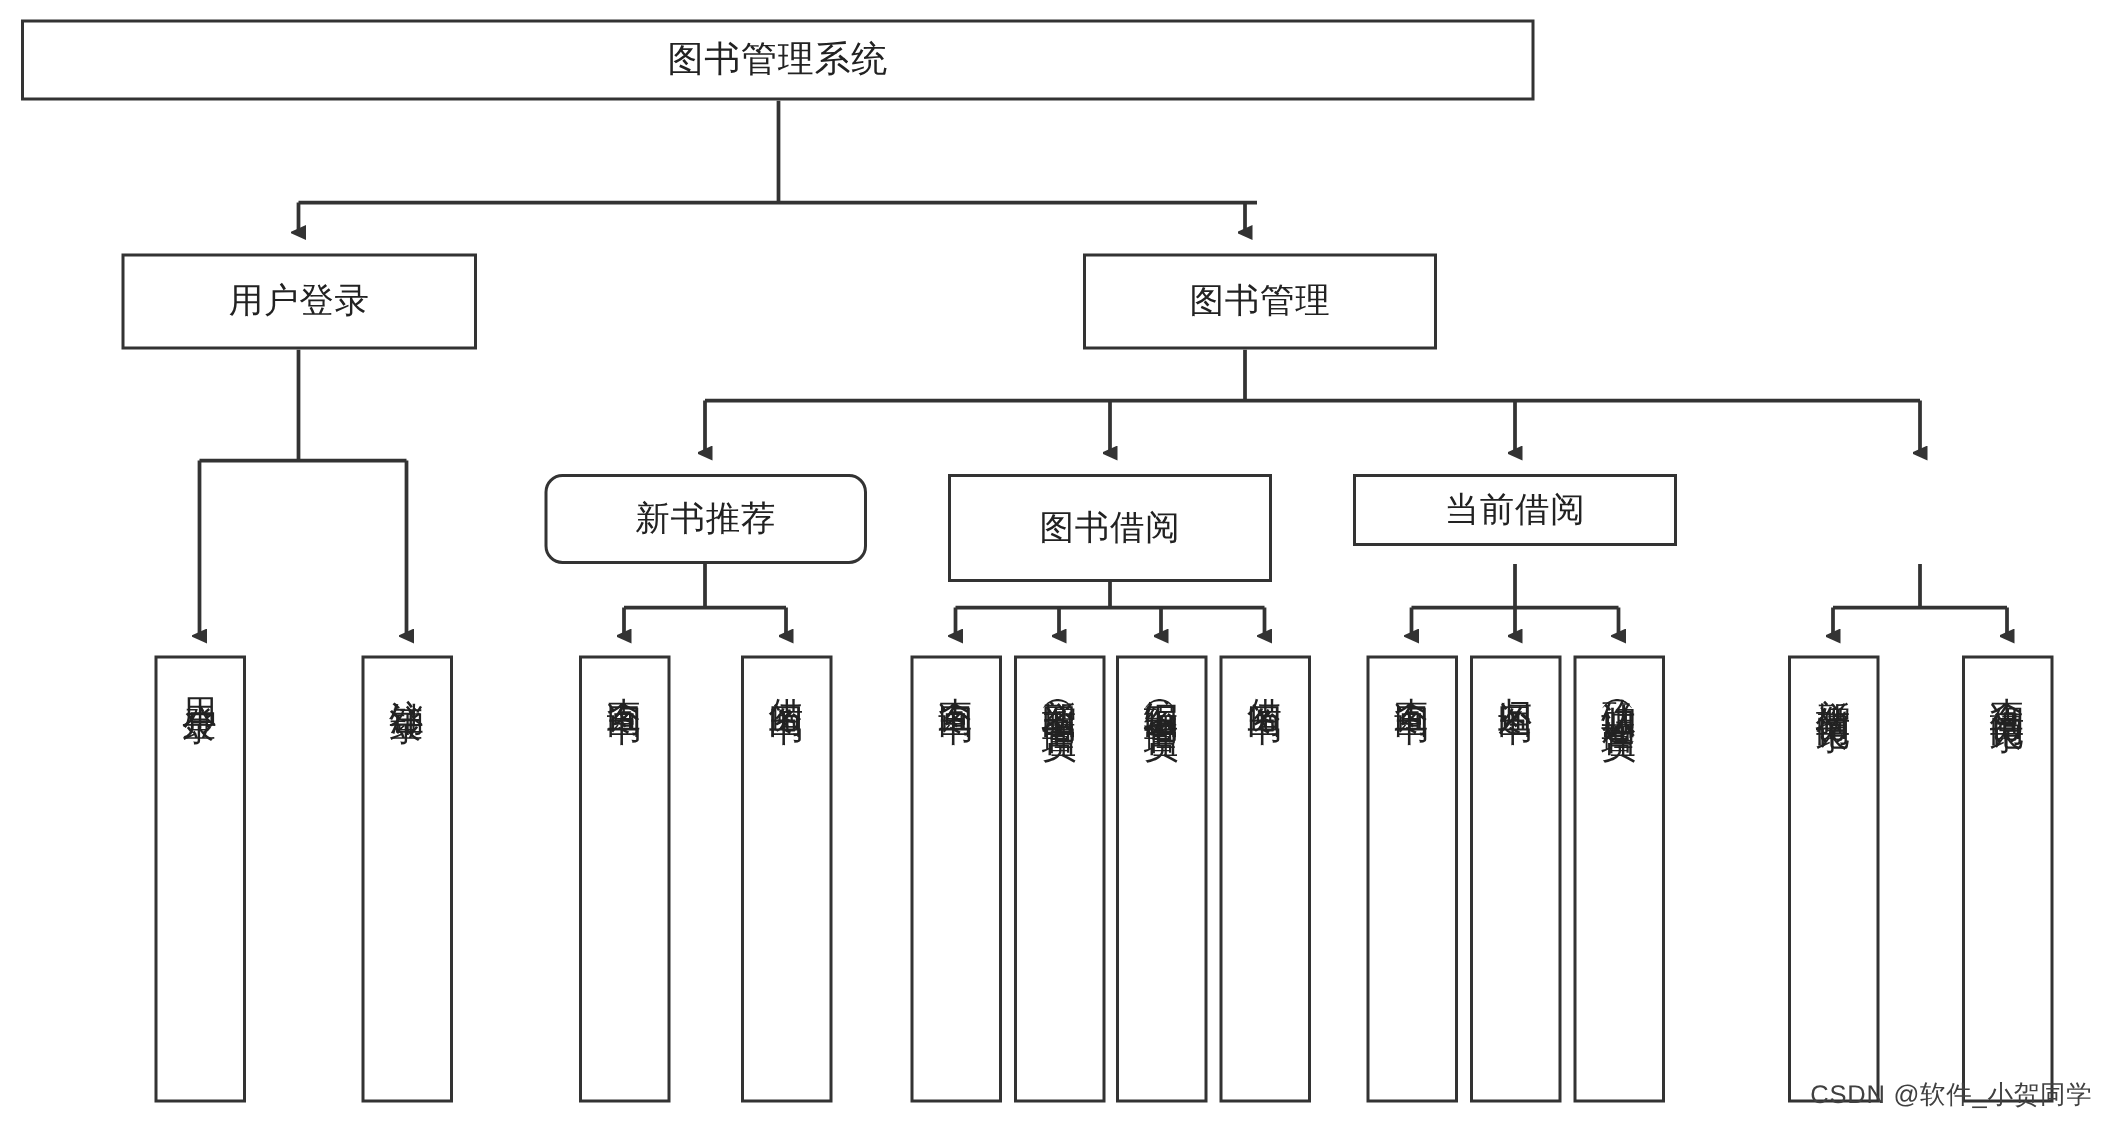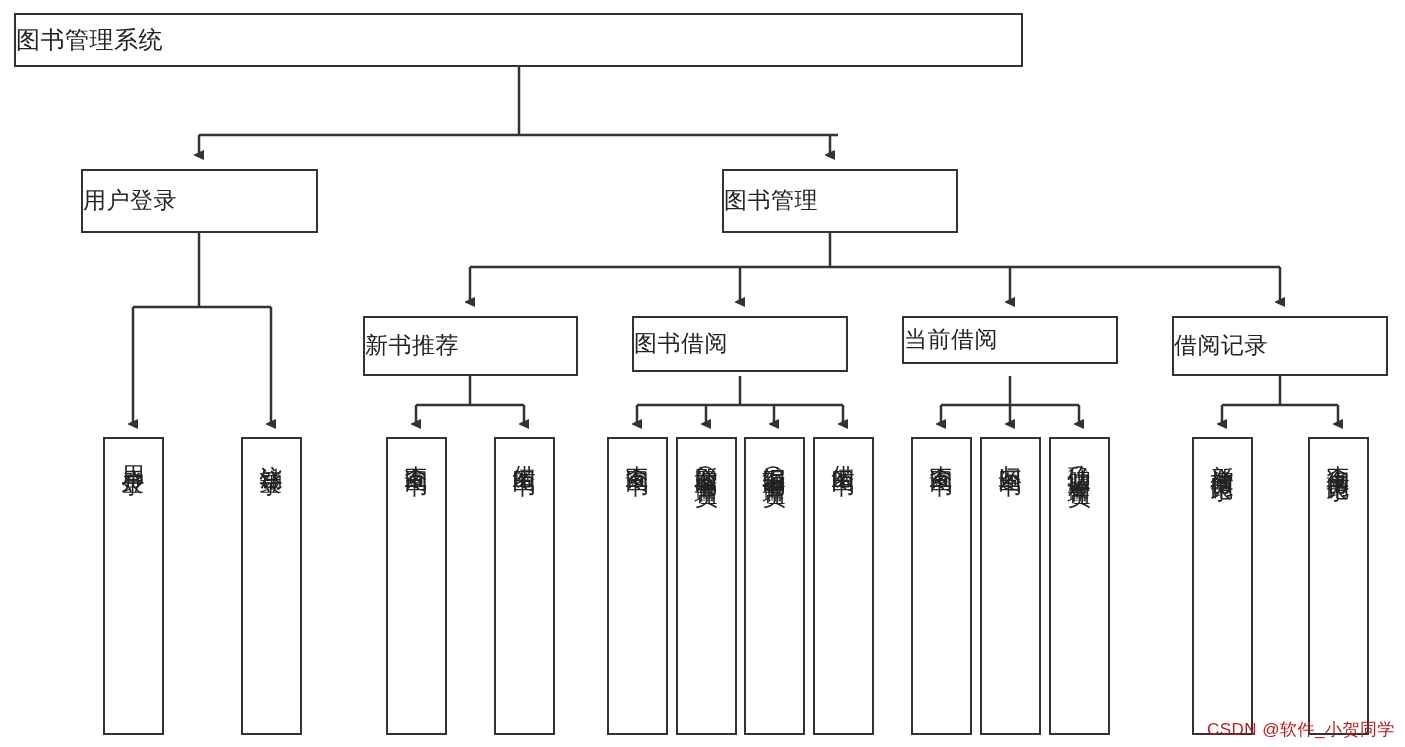--- a/index.html
+++ b/index.html
@@ -29,21 +29,21 @@
     height: 747px;
     pointer-events: none;
   }
   .node {
     position: absolute;
     box-sizing: border-box;
     background: #ffffff;
     border: 2px solid #333333;
     display: flex;
     align-items: center;
-    justify-content: flex-start;
+    justify-content: center;
     color: #222222;
     z-index: 2;
   }
   .node .label {
     display: block;
     text-align: center;
     line-height: 1.18;
     letter-spacing: 0.5px;
     color: #222222;
   }
@@ -65,21 +65,21 @@
     font-size: 23px;
     line-height: 1.05;
     letter-spacing: 3px;
     white-space: nowrap;
   }
   .watermark {
     position: absolute;
     right: 10px;
     bottom: 6px;
     font-size: 17px;
-    color: #b91c1c;
+    color: #404040;
     z-index: 5;
     white-space: nowrap;
     letter-spacing: 0.5px;
   }
 </style>
 </head>
 <body>
 
 <div id="diagram-root">
 
@@ -137,32 +137,29 @@
     <span class="label">图书管理系统</span>
   </div>
 
   <div class="node horiz" style="left:81px; top:169px; width:237px; height:64px;">
     <span class="label">用户登录</span>
   </div>
   <div class="node horiz" style="left:712px; top:169px; width:236px; height:64px;margin-left:10px;">
     <span class="label">图书管理</span>
   </div>
 
-  <div class="node horiz" style="left:363px; top:316px; width:215px; height:60px;">
+  <div class="node horiz" style="left:363px; top:316px; width:215px; height:60px;border-radius:12px;">
     <span class="label">新书推荐</span>
   </div>
-  <div class="node horiz" style="left:632px; top:316px; width:216px; height:56px;">
+  <div class="node horiz" style="left:632px; top:316px; width:216px; height:72px;">
     <span class="label">图书借阅</span>
   </div>
   <div class="node horiz" style="left:902px; top:316px; width:216px; height:48px;">
     <span class="label">当前借阅</span>
   </div>
-  <div class="node horiz" style="left:1172px; top:316px; width:216px; height:60px;">
-    <span class="label">借阅记录</span>
-  </div>
 
   <div class="node vert" style="left:103px; top:437px; width:61px; height:298px;">
     <span class="label">用户登录</span>
   </div>
   <div class="node vert" style="left:241px; top:437px; width:61px; height:298px;">
     <span class="label">注销登录</span>
   </div>
 
   <div class="node vert" style="left:386px; top:437px; width:61px; height:298px;">
     <span class="label">查询图书</span>

